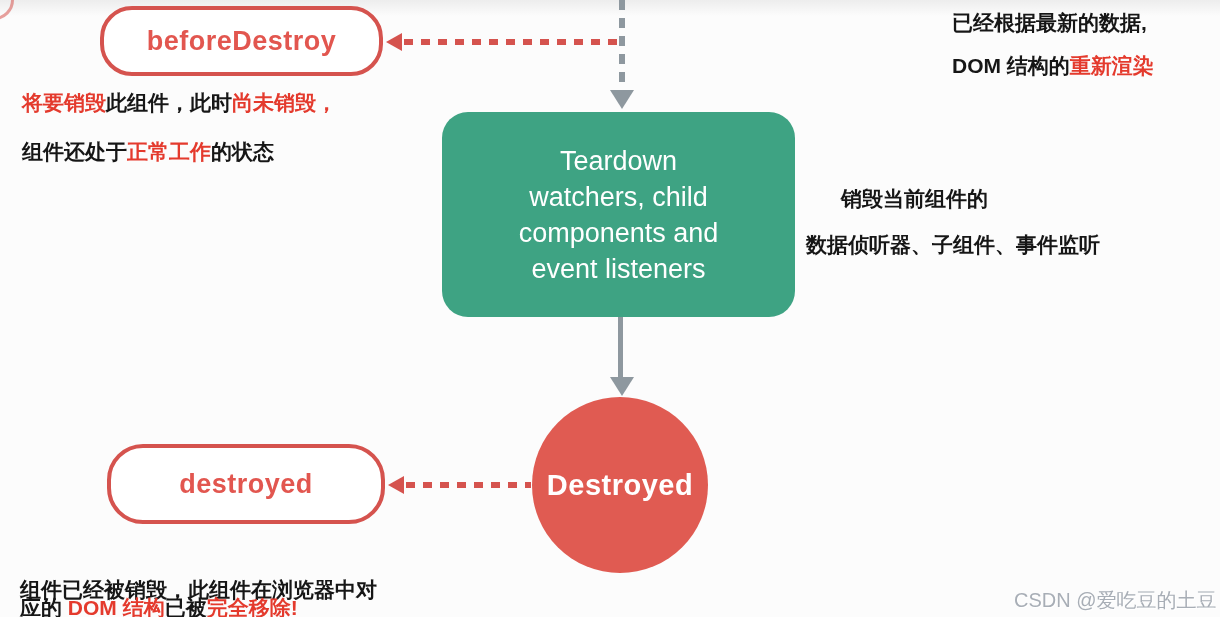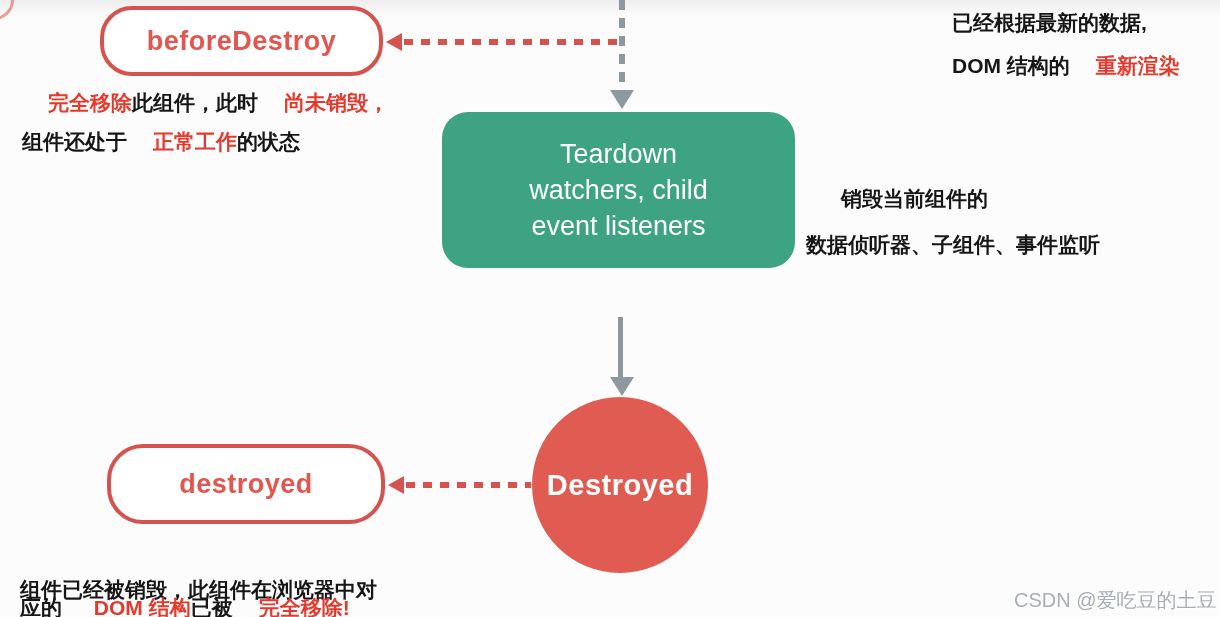--- a/index.html
+++ b/index.html
@@ -38,21 +38,21 @@
     border:4px solid var(--node-border-red);
     display:flex;align-items:center;justify-content:center;
   }
   .pill-before{left:100px;top:6px;width:283px;height:70px;border-radius:32px;text-align:right;}
   .pill-destroyed{left:107px;top:444px;width:278px;height:80px;border-radius:36px;}
   .pill .pill-label{
     color:var(--node-label-red);font-weight:700;font-size:27px;letter-spacing:.5px;
   }
   
   .green-box{
-    position:absolute;left:442px;top:112px;width:353px;height:156px;
+    position:absolute;left:442px;top:112px;width:353px;height:205px;
     background:var(--teardown-green);border-radius:26px;
     display:flex;flex-direction:column;align-items:center;justify-content:center;
     color:#fff;font-size:27px;line-height:36px;font-weight:400;text-align:left;
   }
   
   .circle{
     position:absolute;left:532px;top:397px;width:176px;height:176px;
     background:var(--circle-red);border-radius:50%;
     display:flex;align-items:center;justify-content:center;
     color:#fff;font-weight:700;font-size:29px;letter-spacing:.5px;
@@ -76,21 +76,21 @@
     position:absolute;width:0;height:0;
     border-left:12px solid transparent;border-right:12px solid transparent;
     border-top:19px solid var(--arrow-gray);
   }
   
   .note-line{
     position:absolute;white-space:nowrap;
     font-size:21px;font-weight:700;color:var(--text-black);
     font-family:"Liberation Sans","DejaVu Sans",sans-serif;
   }
-  .note-line .red{color:var(--accent-red);padding-left:26px;}
+  .note-line .red{color:var(--accent-red);}
   .watermark{
     position:absolute;left:1002px;top:587px;white-space:nowrap;
     font-size:20px;font-weight:400;color:var(--watermark-gray);
     text-shadow:1px 1px 0 #ffffff;
     margin-left:12px;
   }
 </style>
 </head>
 <body>
 
@@ -103,41 +103,42 @@
 
 <div class="arrow-left" style="left:386px;top:33px;"></div>
 <div class="dash-h" style="left:404px;top:39px;width:216px;"></div>
 
 <div class="dash-v" style="left:619px;top:0;height:90px;"></div>
 <div class="arrow-down" style="left:610px;top:90px;"></div>
 
 <div class="green-box">
   <div>Teardown</div>
   <div>watchers, child</div>
+  <div>components and</div>
   <div>event listeners</div>
 </div>
 
 <div class="solid-v" style="left:618px;top:317px;height:62px;"></div>
 <div class="arrow-down" style="left:610px;top:377px;"></div>
 
 <div class="circle">
   <span>Destroyed</span>
 </div>
 
 <div class="arrow-left" style="left:388px;top:476px;"></div>
 <div class="dash-h" style="left:406px;top:482px;width:125px;"></div>
 
 <div class="pill pill-destroyed">
   <span class="pill-label">destroyed</span>
 </div>
 
 <div class="note-line" style="left:22px;top:89px;">
-  <span class="red">完全移除</span><span>此组件，此时</span><span class="red">尚未销毁，</span>
+  <span class="red">将要销毁</span><span>此组件，此时</span><span class="red">尚未销毁，</span>
 </div>
-<div class="note-line" style="left:22px;top:128px;">
+<div class="note-line" style="left:22px;top:138px;">
   <span>组件还处于</span><span class="red">正常工作</span><span>的状态</span>
 </div>
 
 <div class="note-line" style="left:952px;top:9px;">
   <span>已经根据最新的数据,</span>
 </div>
 <div class="note-line" style="left:952px;top:52px;">
   <span>DOM 结构的</span><span class="red">重新渲染</span>
 </div>
 

